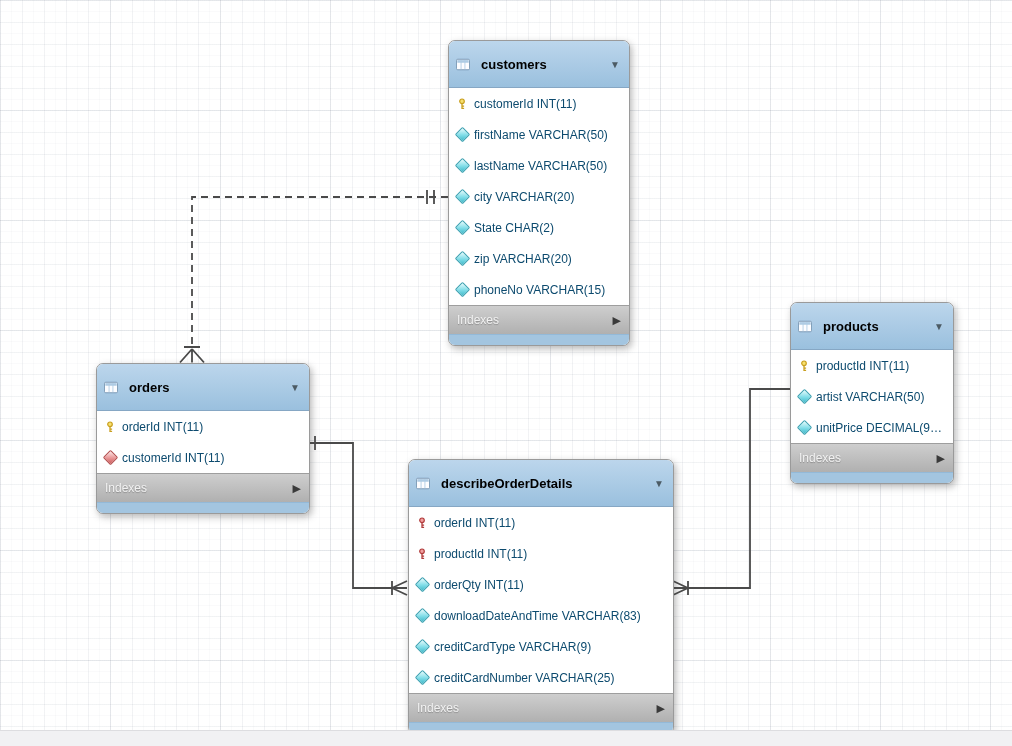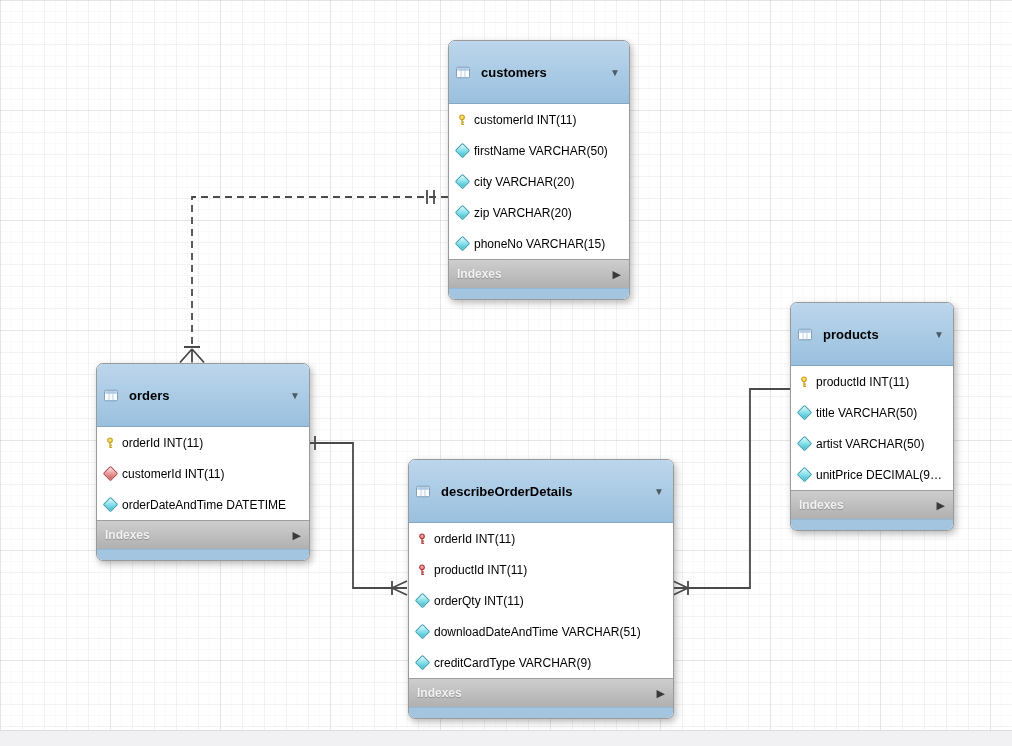--- a/index.html
+++ b/index.html
@@ -22,43 +22,43 @@
   #margin-bottom{
     position:absolute;left:0;top:730px;width:1012px;height:16px;
     background:#f1f1f3;border-top:1px solid #dddde0;
   }
   .etable{
     position:absolute;background:#ffffff;
     border:1px solid #9a9a9a;border-radius:7px;
     box-shadow:2px 3px 7px rgba(70,70,70,0.38);
   }
   .thead{
-    height:30px;display:flex;align-items:center;padding:16px 7px;
+    height:30px;display:flex;align-items:center;padding:8px 7px;
     background:linear-gradient(#bcd6ec,#9ac0de);
     border-bottom:1px solid #86a7c4;border-radius:6px 6px 0 0;
   }
   .ttitle{font-weight:bold;font-size:13px;color:#000;margin-left:6px;flex:1;white-space:nowrap;overflow:hidden;}
   .tcollapse{font-size:10px;color:#4c5b64;cursor:pointer;padding:0 2px;}
   .tbody{background:#fff;}
-  .trow{height:31px;display:flex;align-items:center;padding:0 6px;font-size:12px;color:#000000;white-space:nowrap;overflow:hidden;}
+  .trow{height:31px;display:flex;align-items:center;padding:0 6px;font-size:12px;color:#0c4a6e;white-space:nowrap;overflow:hidden;}
   .rowicon{flex:none;width:14px;height:13px;margin-right:5px;display:flex;align-items:center;justify-content:center;}
   .diamond{
     width:9px;height:9px;transform:rotate(45deg);border-radius:1.5px;
     background:linear-gradient(135deg,#eafcfd 0%,#7fdde8 55%,#3fb8c8 100%);
     border:1px solid #3aa0b0;
   }
   .diamond.red{
     background:linear-gradient(135deg,#fdeaea 0%,#e89595 55%,#cc5a5a 100%);
     border-color:#b24c4c;
   }
   .tfoot{
     height:28px;display:flex;align-items:center;padding:0 8px;
     background:linear-gradient(#cecece,#b0b0b0);
     border-top:1px solid #9e9e9e;
-    color:#f2f2f2;font-weight:bold;font-size:12px;
+    color:#f2f2f2;font-weight:normal;font-size:12px;
     text-shadow:0 1px 1px rgba(0,0,0,0.25);
   }
   .farrow{margin-left:auto;color:#3a3a3a;font-size:11px;text-shadow:none;cursor:pointer;}
   .tbottom{height:10px;background:#a3c5e0;border-top:1px solid #93b9d8;border-radius:0 0 6px 6px;}
   #connector-overlay{position:absolute;left:0;top:0;pointer-events:none;}
   #connector-overlay path{stroke:#4a4a4a;stroke-width:1.8;fill:none;}
 </style>
 </head>
 <body>
 
@@ -107,21 +107,33 @@
       <div class="trow">
         <span class="rowicon">
             <span class="diamond"></span>
           </span>
         <span>firstName VARCHAR(50)</span>
       </div>
       <div class="trow">
         <span class="rowicon">
             <span class="diamond"></span>
           </span>
+        <span>lastName VARCHAR(50)</span>
+      </div>
+      <div class="trow">
+        <span class="rowicon">
+            <span class="diamond"></span>
+          </span>
         <span>city VARCHAR(20)</span>
+      </div>
+      <div class="trow">
+        <span class="rowicon">
+            <span class="diamond"></span>
+          </span>
+        <span>State CHAR(2)</span>
       </div>
       <div class="trow">
         <span class="rowicon">
             <span class="diamond"></span>
           </span>
         <span>zip VARCHAR(20)</span>
       </div>
       <div class="trow">
         <span class="rowicon">
             <span class="diamond"></span>
@@ -157,26 +169,20 @@
             </svg>
           </span>
         <span>orderId INT(11)</span>
       </div>
       <div class="trow">
         <span class="rowicon">
             <span class="diamond red"></span>
           </span>
         <span>customerId INT(11)</span>
       </div>
-      <div class="trow">
-        <span class="rowicon">
-            <span class="diamond"></span>
-          </span>
-        <span>orderDateAndTime DATETIME</span>
-      </div>
     </div>
     <div class="tfoot">
       <span>Indexes</span>
       <span class="farrow">▶</span>
     </div>
     <div class="tbottom"></div>
   </div>
 
   <div class="etable" style="left:790px;top:293px;width:162px;margin-top:9px;">
     <div class="thead">
@@ -197,26 +203,20 @@
               <circle cx="6" cy="3.3" r="2.3" fill="#f7e06e" stroke="#c99f1f" stroke-width="1.2"></circle>
               <path d="M6 5.6 V11 M6 8.2 h2.1 M6 10.4 h2.1" stroke="#c99f1f" stroke-width="1.3" fill="none"></path>
             </svg>
           </span>
         <span>productId INT(11)</span>
       </div>
       <div class="trow">
         <span class="rowicon">
             <span class="diamond"></span>
           </span>
-        <span>title VARCHAR(50)</span>
-      </div>
-      <div class="trow">
-        <span class="rowicon">
-            <span class="diamond"></span>
-          </span>
         <span>artist VARCHAR(50)</span>
       </div>
       <div class="trow">
         <span class="rowicon">
             <span class="diamond"></span>
           </span>
         <span>unitPrice DECIMAL(9…</span>
       </div>
     </div>
     <div class="tfoot">
@@ -260,28 +260,34 @@
       <div class="trow">
         <span class="rowicon">
             <span class="diamond"></span>
           </span>
         <span>orderQty INT(11)</span>
       </div>
       <div class="trow">
         <span class="rowicon">
             <span class="diamond"></span>
           </span>
-        <span>downloadDateAndTime VARCHAR(51)</span>
+        <span>downloadDateAndTime VARCHAR(83)</span>
       </div>
       <div class="trow">
         <span class="rowicon">
             <span class="diamond"></span>
           </span>
         <span>creditCardType VARCHAR(9)</span>
       </div>
+      <div class="trow">
+        <span class="rowicon">
+            <span class="diamond"></span>
+          </span>
+        <span>creditCardNumber VARCHAR(25)</span>
+      </div>
     </div>
     <div class="tfoot">
       <span>Indexes</span>
       <span class="farrow">▶</span>
     </div>
     <div class="tbottom"></div>
   </div>
 
 </div>
 

